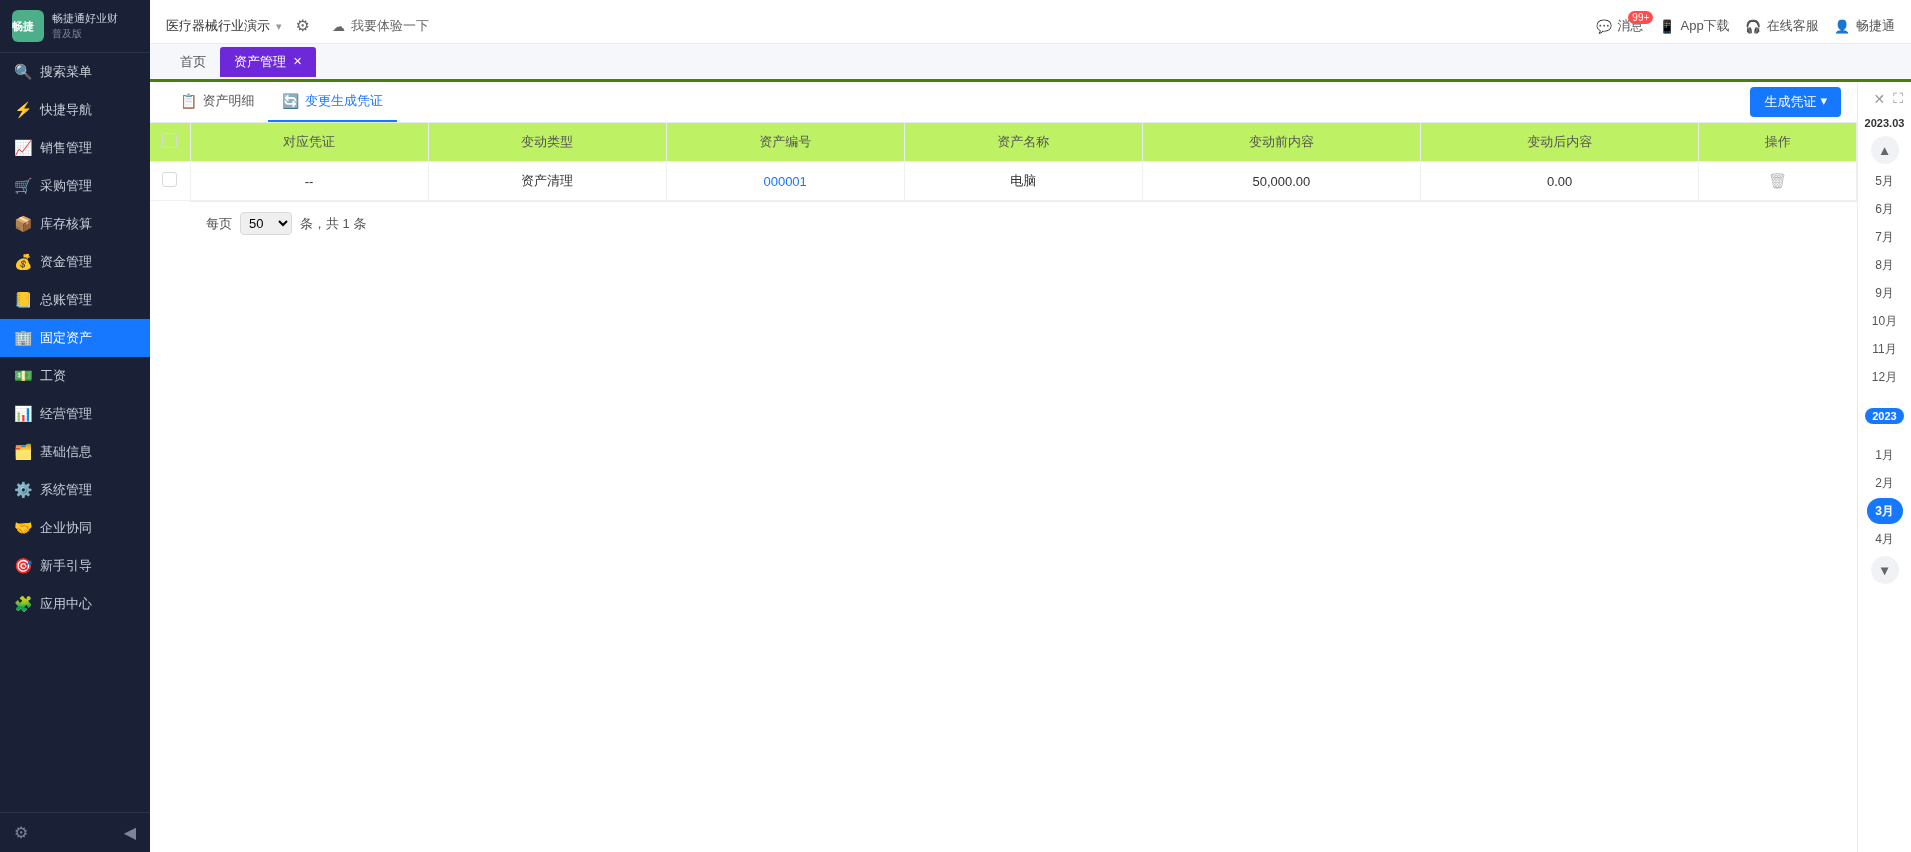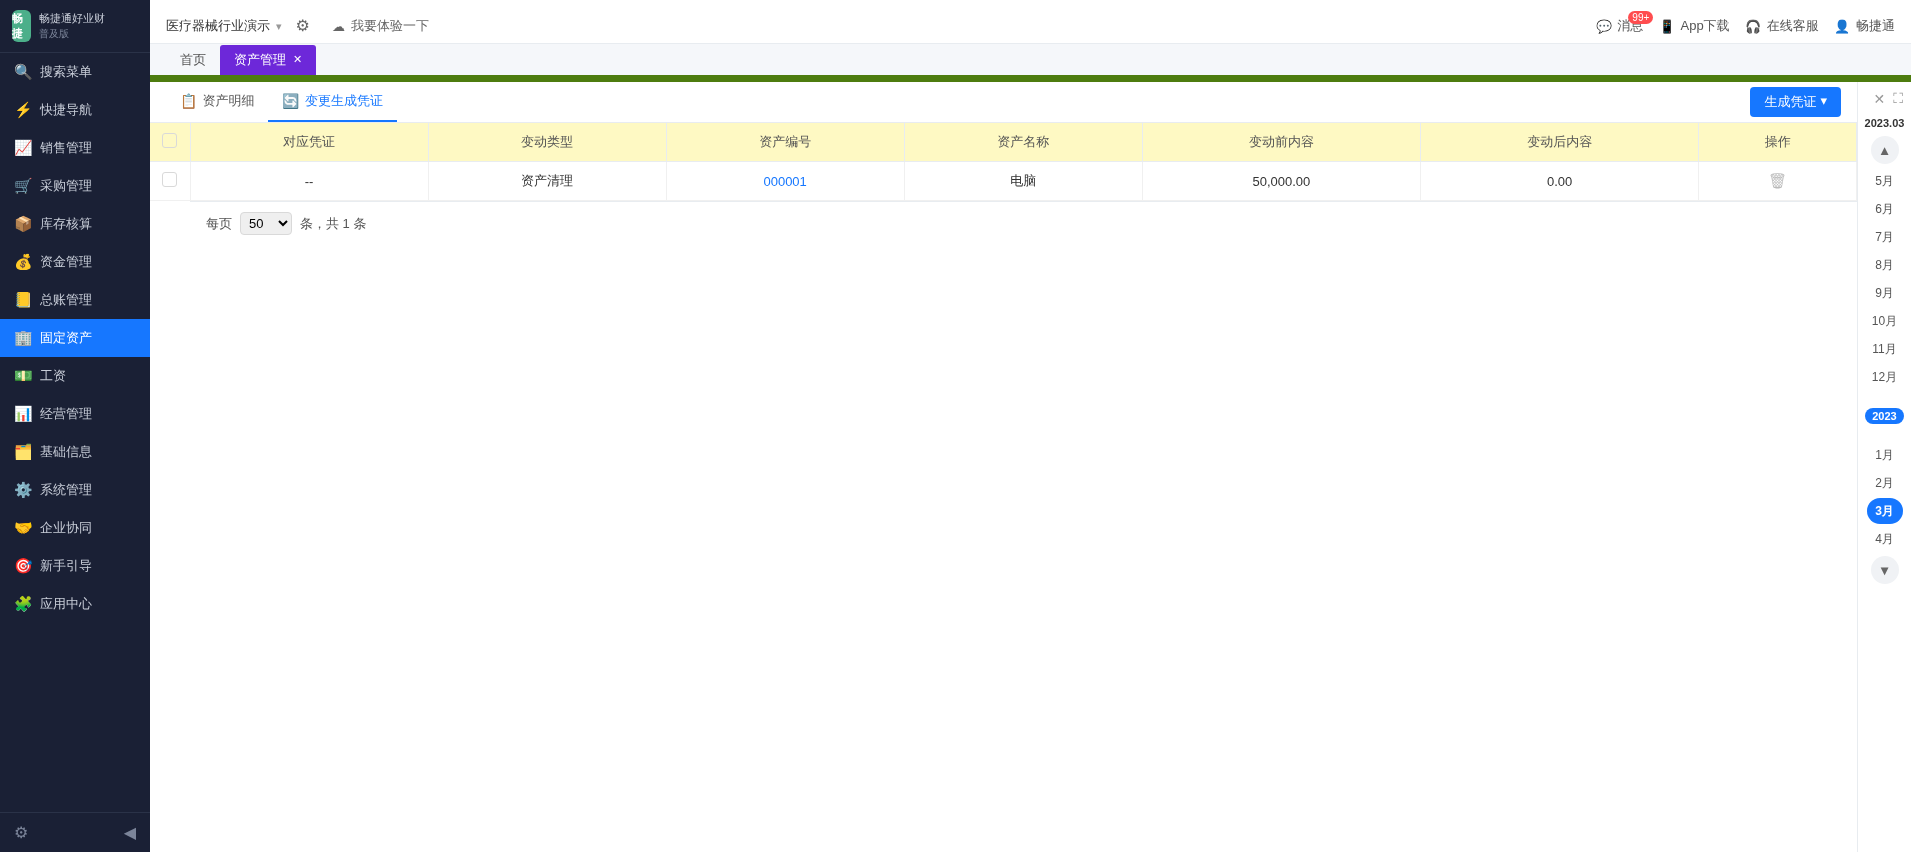--- a/index.html
+++ b/index.html
@@ -16,24 +16,24 @@
       color: #c8cdd8;
     }
     .sidebar-logo {
       padding: 10px 12px;
       display: flex;
       align-items: center;
       gap: 8px;
       border-bottom: 1px solid #2a3248;
     }
     .sidebar-logo-icon {
-      width: 19px; height: 32px;
+      width: 32px; height: 32px;
       background: #4caf8a;
       border-radius: 6px;
-      display: flex; align-items: center; justify-content: center;
+      display: flex; align-items: center; 
       color: white; font-size: 11px; font-weight: bold;
     }
     .sidebar-logo-text { font-size: 11px; color: #c8cdd8; line-height: 1.4; }
     .sidebar-logo-sub { font-size: 10px; color: #7b8499; }
     .sidebar-scroll { flex: 1; overflow-y: auto; overflow-x: hidden; }
     .sidebar-scroll::-webkit-scrollbar { width: 4px; }
     .sidebar-scroll::-webkit-scrollbar-thumb { background: #3a4460; }
     .sidebar-item {
       display: flex; align-items: center; gap: 8px;
       padding: 10px 14px;
@@ -79,21 +79,21 @@
     .badge {
       background: #ff4d4f; color: white; font-size: 10px;
       padding: 1px 4px; border-radius: 8px;
       position: absolute; top: -6px; right: -10px;
       min-width: 18px; text-align: center;
     }
 
     
     .tabs-bar {
       background: #f5f7fa;
-      border-bottom: 7px solid #4d7c0f;
+      border-bottom: 3px solid #4d7c0f;
       display: flex; align-items: center; padding: 0 16px;
       height: 38px;
     }
     .tab {
       padding: 6px 14px;
       font-size: 13px;
       cursor: pointer;
       color: #555;
       border-radius: 3px 3px 0 0;
       display: flex; align-items: center; gap: 5px;
@@ -154,21 +154,21 @@
     .table-wrap {
       overflow: auto;
       flex: 1;
     }
     table {
       width: 100%;
       border-collapse: collapse;
       font-size: 13px;
     }
     th {
-      background: #fef9c3;
+      background: #bef264;
       border-bottom: 1px solid #e8ecf0;
       border-right: 1px solid #e8ecf0;
       padding: 10px 12px;
       text-align: center;
       color: #555;
       font-weight: normal;
       white-space: nowrap;
     }
     td {
       border-bottom: 1px solid #f0f0f0;

